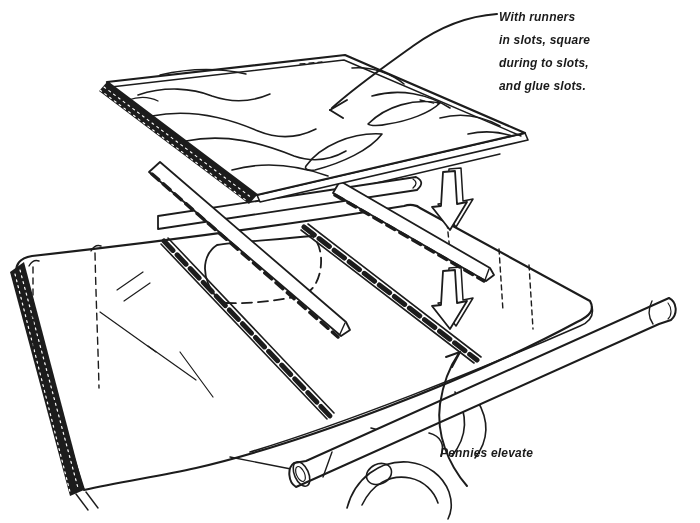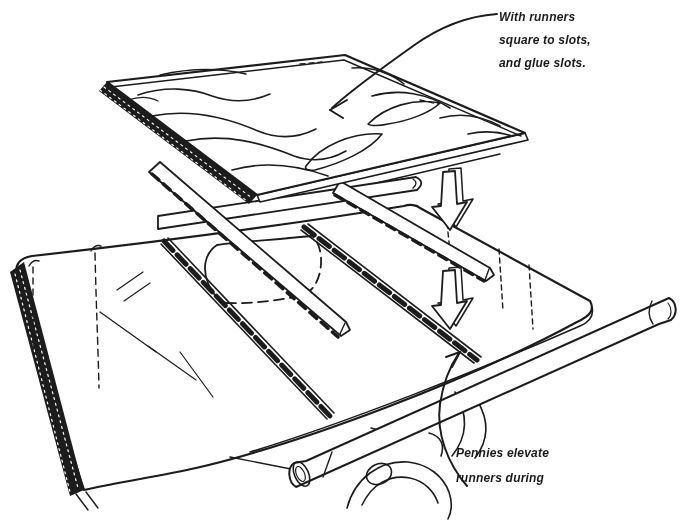--- a/index.html
+++ b/index.html
@@ -7,21 +7,21 @@
     position:relative;width:700px;height:523px;background:#ffffff;overflow:hidden;
     font-family:"Liberation Sans", sans-serif;
   }
   #drawing{position:absolute;left:0;top:0;}
   .note{
     position:absolute;color:#1a1a1a;font-weight:bold;font-style:italic;
     font-size:12px;line-height:23px;letter-spacing:0.2px;white-space:nowrap;
   }
   .note div{height:23px;}
   #top-note{left:499px;top:6px;}
-  #bottom-note{left:456px;top:441px;line-height:25px;}
+  #bottom-note{left:440px;top:441px;line-height:25px;}
   #bottom-note div{height:25px;}
 </style>
 </head>
 <body>
 
 <div id="stage">
 
 <svg id="drawing" width="700" height="523" viewBox="0 0 700 523" fill="none" stroke="#1c1c1c" stroke-linecap="round" stroke-linejoin="round">
 
   <g>
@@ -160,22 +160,22 @@
   </g>
   <g stroke-width="2">
     <path d="M 467,486 C 448,464 436,434 440,404 C 443,384 450,366 459,353"></path>
     <path d="M 460,352 L 446,357"></path>
     <path d="M 460,352 L 452,367"></path>
   </g>
 </svg>
 
   <div id="top-note" class="note">
     <div>With runners</div>
-    <div>square to slots,</div>
+    <div>in slots, square</div>
+    <div>during to slots,</div>
     <div>and glue slots.</div>
   </div>
 
   <div id="bottom-note" class="note">
     <div>Pennies elevate</div>
-    <div>runners during</div>
   </div>
 
 </div>
 
 </body></html>

